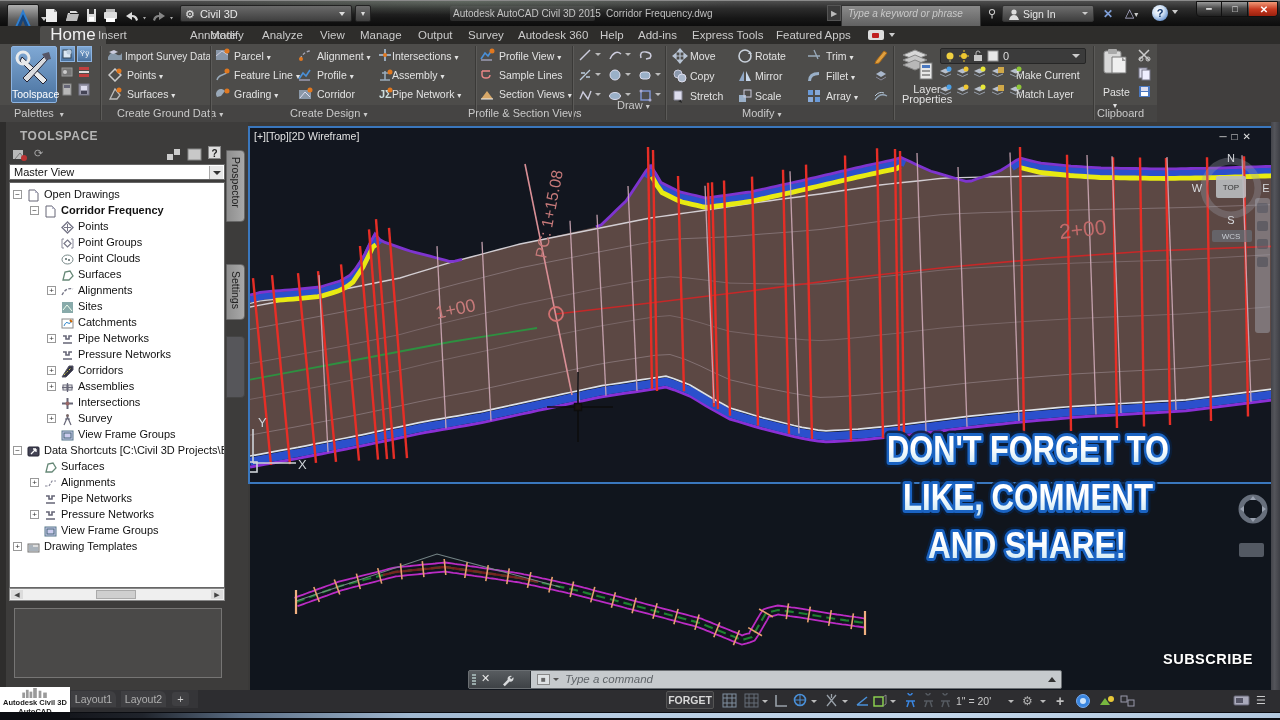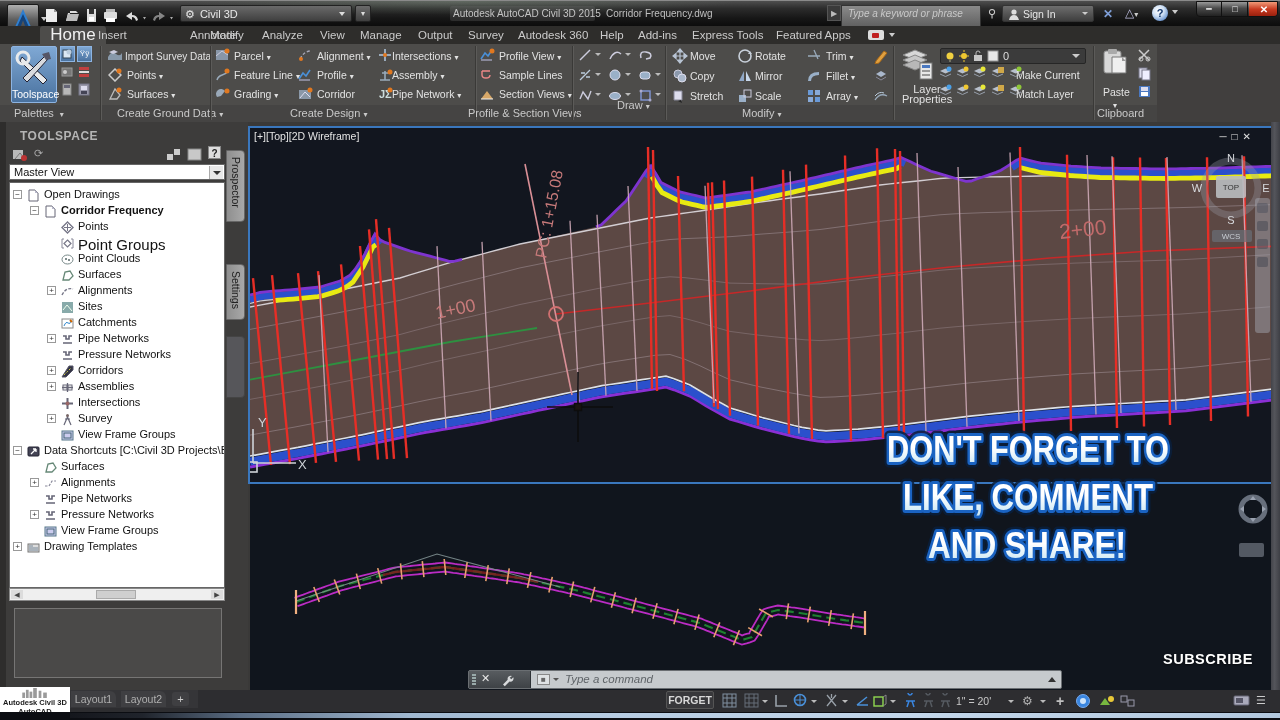--- a/index.html
+++ b/index.html
@@ -493,21 +493,21 @@
         <div class="abs" style="left:60px;top:203px;color:#111;font-size:11px;font-weight:bold;white-space:nowrap;">Corridor Frequency</div>
         <div class="abs" style="left:60px;top:219px;"><svg width="13" height="13" viewBox="0 0 13 13">
             <path d="M6.5 1 L12 6.5 L6.5 12 L1 6.5 Z" fill="none" stroke="#778" stroke-width="1.4"></path>
             <path d="M6.5 3 v7 M3 6.5 h7" stroke="#778"></path>
           </svg></div>
         <div class="abs" style="left:77px;top:219px;color:#111;font-size:11px;font-weight:normal;white-space:nowrap;">Points</div>
         <div class="abs" style="left:60px;top:235px;"><svg width="13" height="13" viewBox="0 0 13 13">
             <path d="M3 2 h-2 v9 h2 M10 2 h2 v9 h-2" stroke="#889" fill="none"></path>
             <path d="M6.5 3 L10 6.5 L6.5 10 L3 6.5 Z" fill="none" stroke="#778" stroke-width="1.2"></path>
           </svg></div>
-        <div class="abs" style="left:77px;top:235px;color:#111;font-size:15px;font-weight:normal;white-space:nowrap;">Point Groups</div>
+        <div class="abs" style="left:77px;top:235px;color:#111;font-size:11px;font-weight:normal;white-space:nowrap;">Point Groups</div>
         <div class="abs" style="left:60px;top:251px;"><svg width="13" height="13" viewBox="0 0 13 13">
             <ellipse cx="6.5" cy="6.5" rx="5.5" ry="4.5" fill="none" stroke="#788"></ellipse>
             <circle cx="5" cy="6" r="1" fill="#566"></circle>
             <circle cx="8" cy="7" r="1" fill="#566"></circle>
           </svg></div>
         <div class="abs" style="left:77px;top:251px;color:#111;font-size:11px;font-weight:normal;white-space:nowrap;">Point Clouds</div>
         <div class="abs" style="left:60px;top:267px;"><svg width="13" height="13" viewBox="0 0 13 13">
             <path d="M2 11 L4 3 L9 2 L12 7 L8 11 Z" fill="none" stroke="#687" stroke-width="1.3"></path>
           </svg></div>
         <div class="abs" style="left:77px;top:267px;color:#111;font-size:11px;font-weight:normal;white-space:nowrap;">Surfaces</div>

